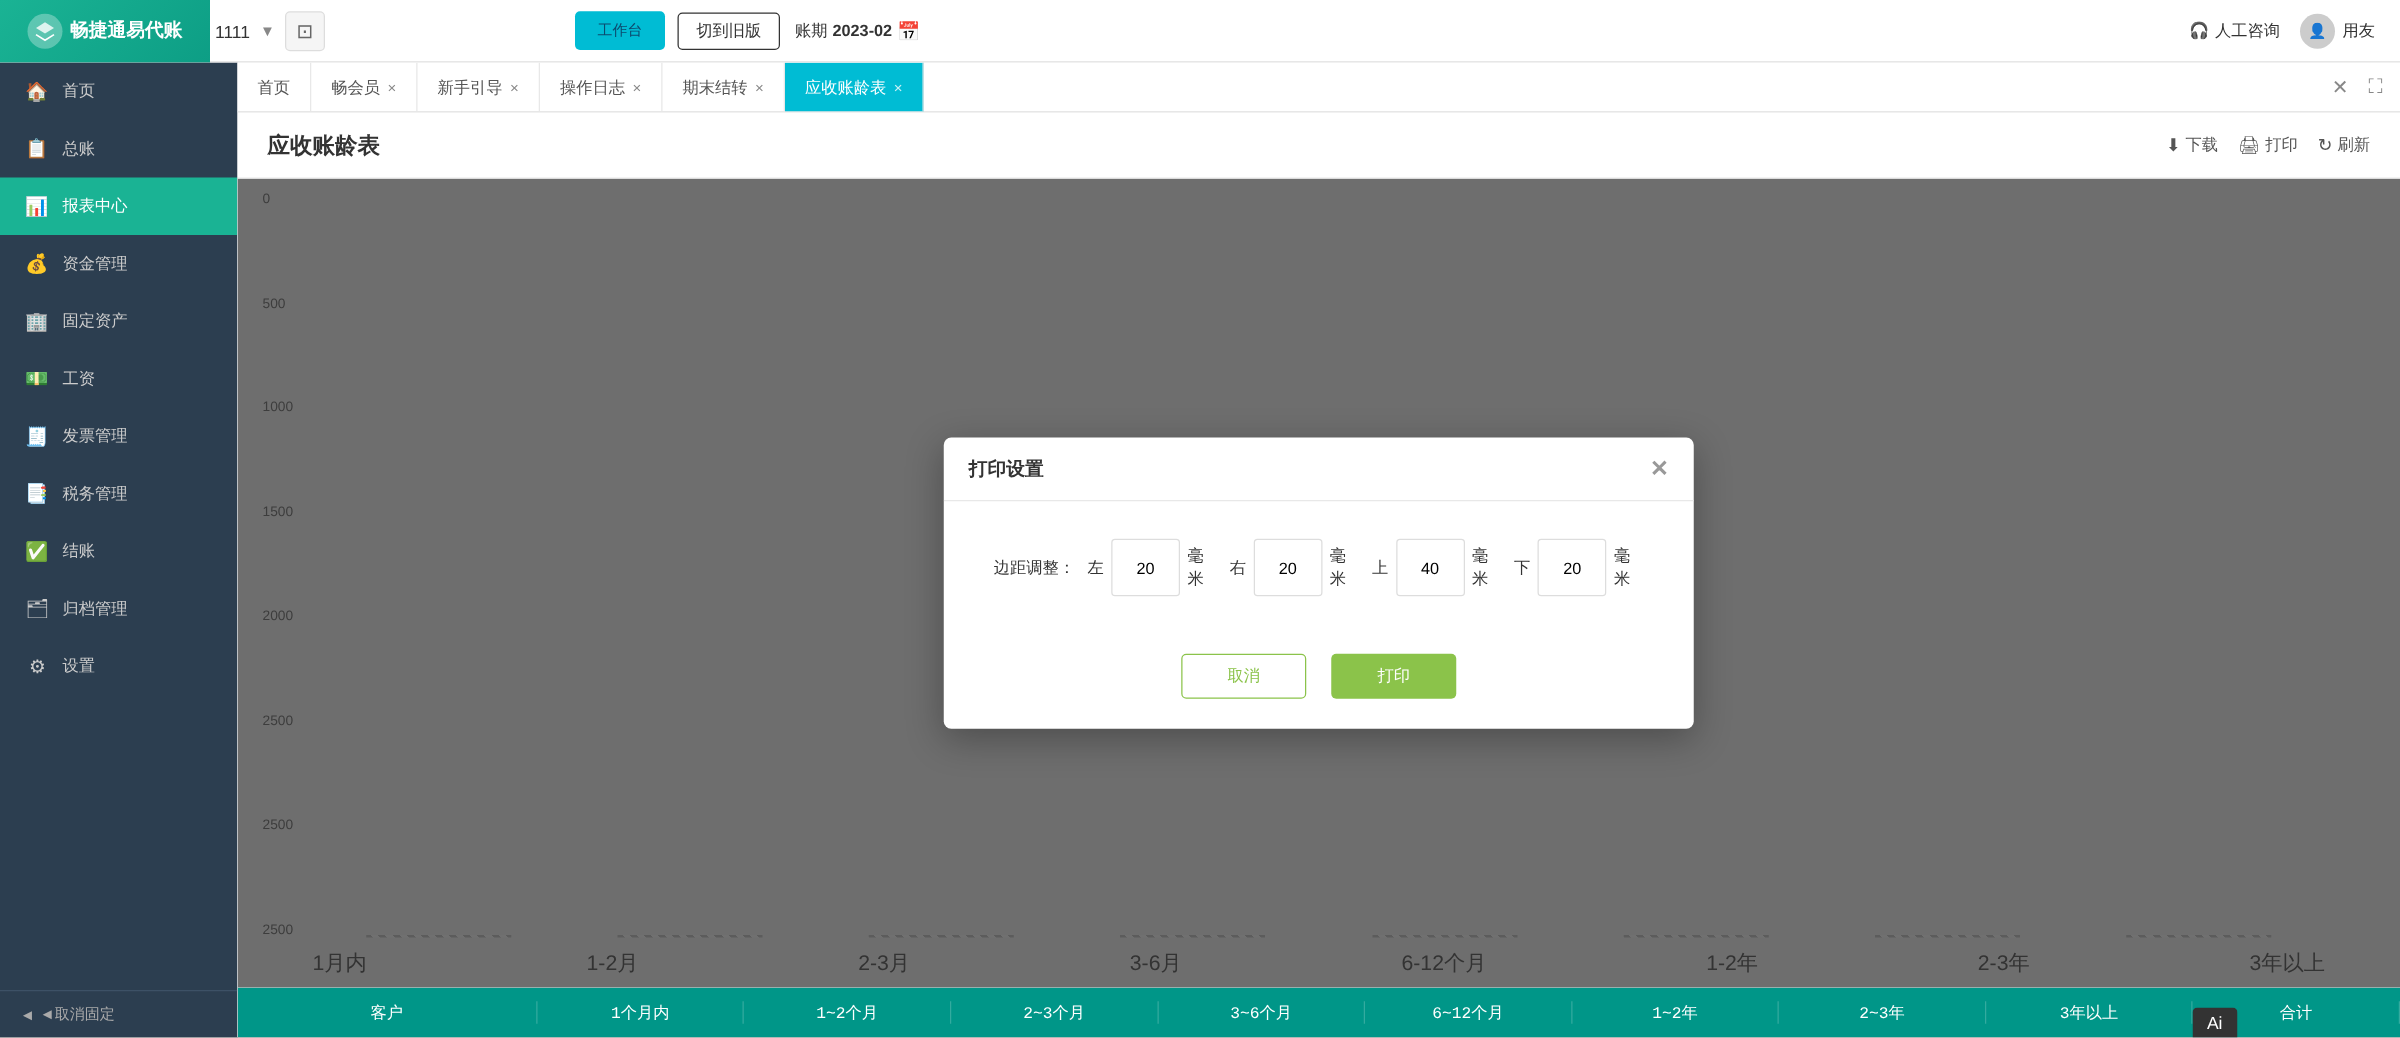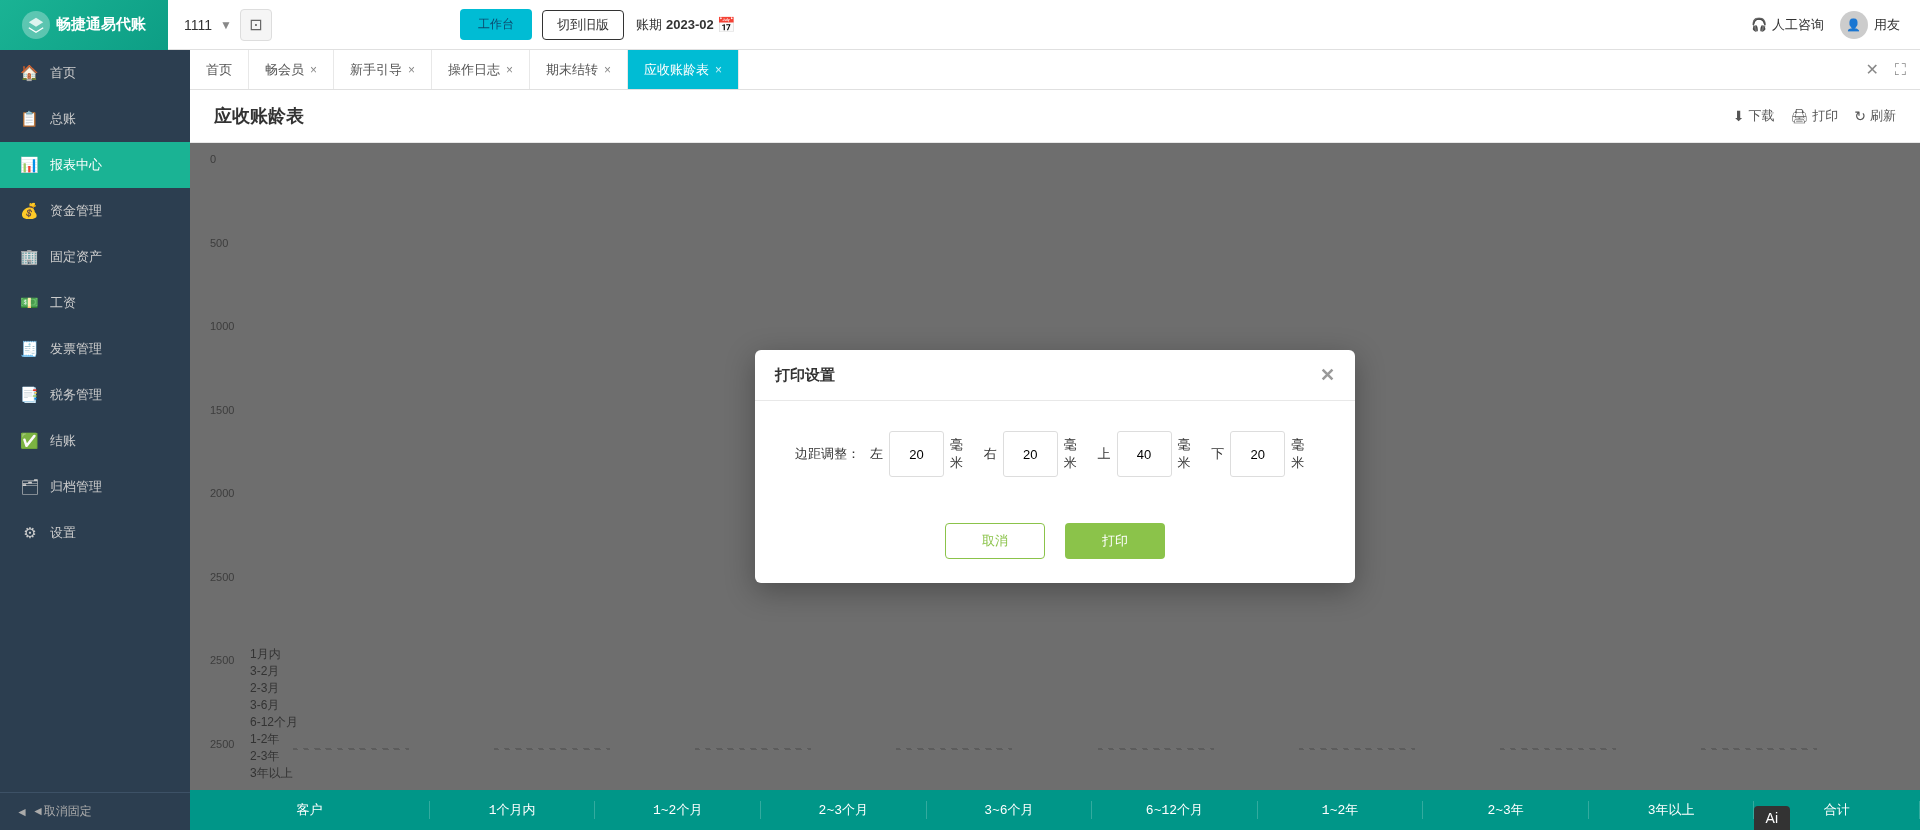--- a/index.html
+++ b/index.html
@@ -30,21 +30,21 @@
       width: 28px;
       height: 28px;
       margin-right: 6px;
       background: rgba(255,255,255,0.3);
       border-radius: 50%;
       display: flex; align-items: center; justify-content: center;
     }
     .company-selector {
       display: flex;
       align-items: center;
-      padding: 0 16px;
+      padding: 0 4px;
       min-width: 280px;
     }
     .company-name {
       font-size: 14px;
       color: #333;
       margin-right: 8px;
     }
     .dropdown-arrow {
       color: #888;
       cursor: pointer;
@@ -298,24 +298,23 @@
       justify-content: space-between;
       font-size: 11px;
       color: #666;
     }
     .chart-x-labels {
       position: absolute;
       bottom: 8px;
       left: 60px;
       right: 60px;
       display: flex;
-      justify-content: flex-start;
-      font-size: 12px;
+      justify-content: space-between;
+      font-size: 17px;
       color: #555;
-      flex-direction: column;
     }
     .chart-bar-group {
       flex: 1;
       display: flex;
       align-items: flex-end;
       justify-content: center;
       padding: 0 4px;
     }
     .chart-bar {
       width: 60%;
@@ -618,21 +617,21 @@
           </div>
           <div class="chart-bar-group">
             <div class="chart-bar" style="height: 30%;"></div>
           </div>
           <div class="chart-bar-group">
             <div class="chart-bar" style="height: 16%;"></div>
           </div>
 
           <div class="chart-x-labels">
             <span>1月内</span>
-            <span>3-2月</span>
+            <span>1-2月</span>
             <span>2-3月</span>
             <span>3-6月</span>
             <span>6-12个月</span>
             <span>1-2年</span>
             <span>2-3年</span>
             <span>3年以上</span>
           </div>
         </div>
 
         <div class="modal-overlay">

